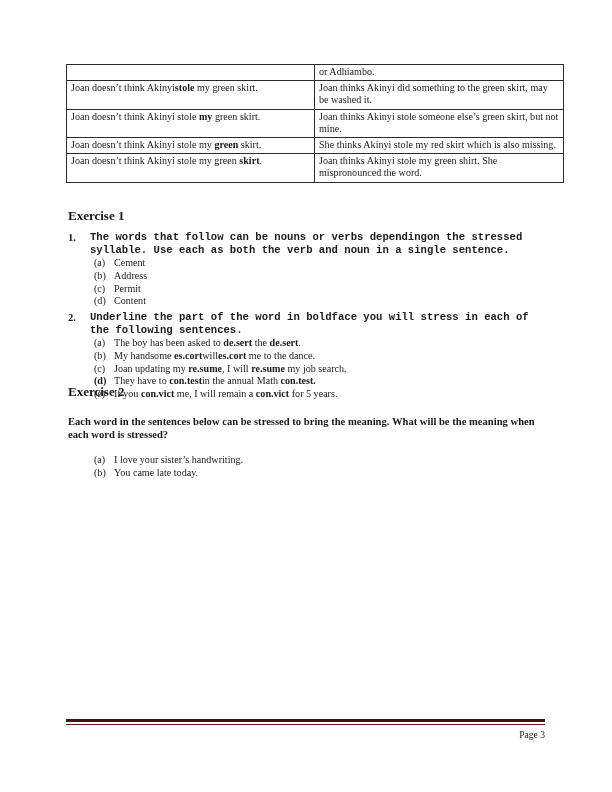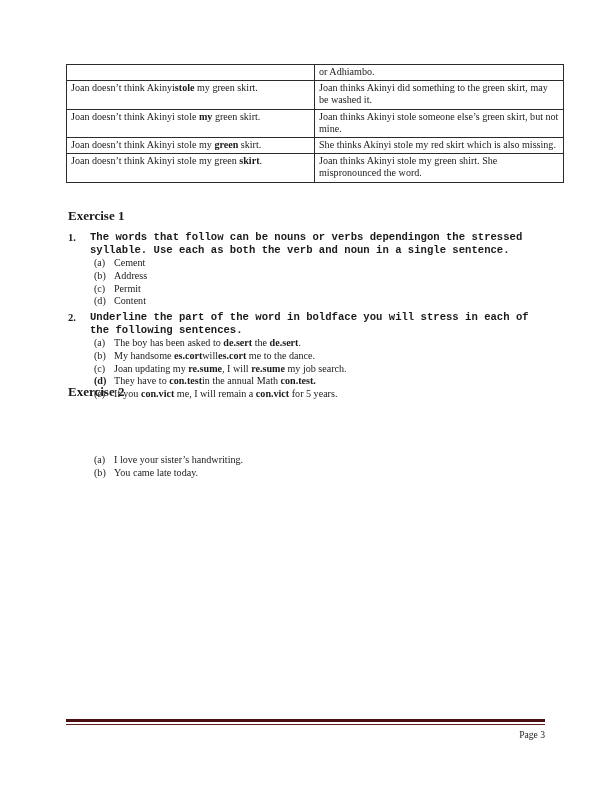--- a/index.html
+++ b/index.html
@@ -259,20 +259,21 @@
       <li class="sub-item">
         <span class="sub-label">(e)</span>
         <span class="sub-body"><span>If you </span><b>con.vict</b><span> me, I will remain a </span><b>con.vict</b><span> for 5 years.</span></span>
       </li>
 
     </ul>
   </div>
 
   <div class="ex-heading" id="exercise2-heading">Exercise 2</div>
 
+  <div id="ex2-prompt">Each word in the sentences below can be stressed to bring the meaning. What will be the meaning when each word is stressed?</div>
 
   <ul class="sub-list" id="ex2-subs">
     <li class="sub-item">
       <span class="sub-label">(a)</span>
       <span class="sub-body">I love your sister’s handwriting.</span>
     </li>
     <li class="sub-item">
       <span class="sub-label">(b)</span>
       <span class="sub-body">You came late today.</span>
     </li>

